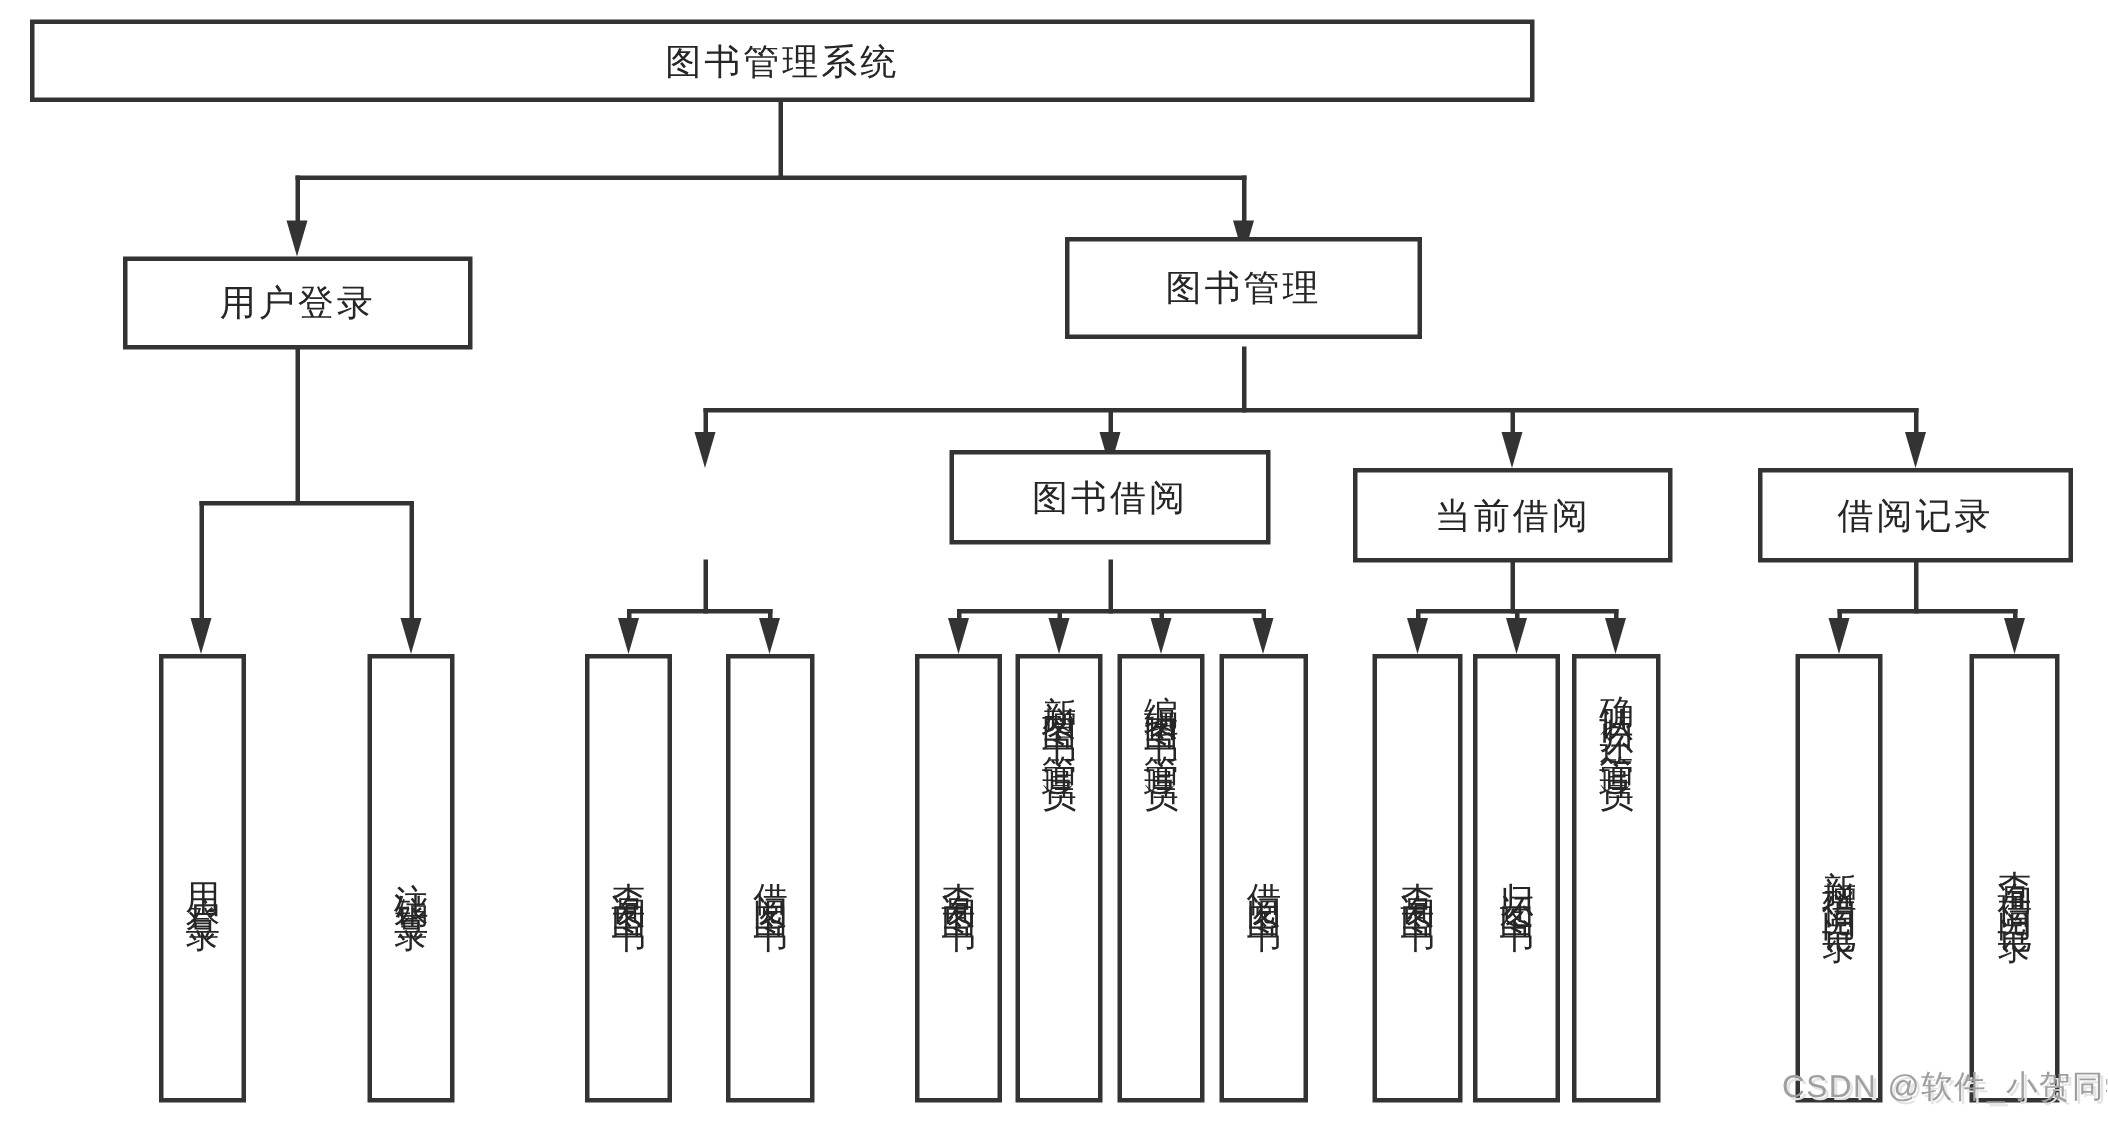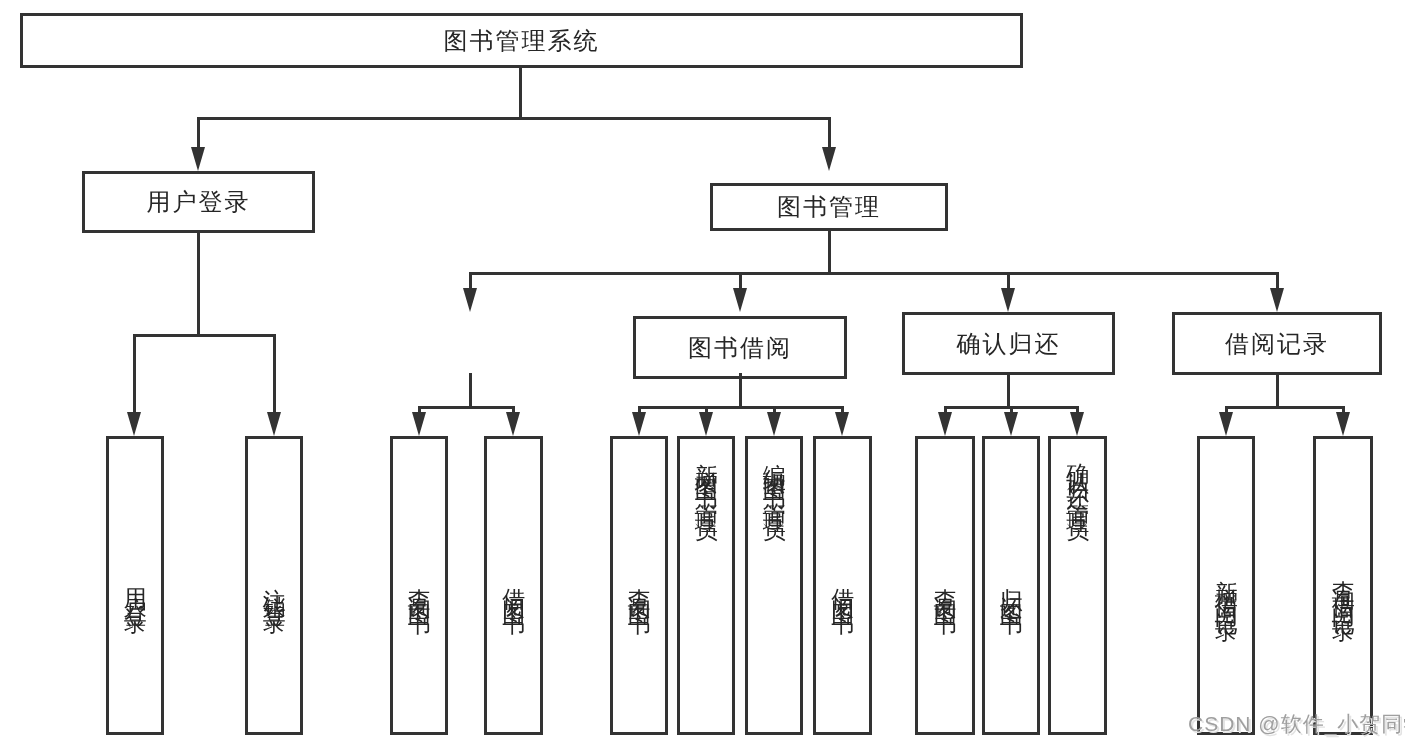--- a/index.html
+++ b/index.html
@@ -52,21 +52,21 @@
   <div class="vl" style="left:519px;top:66px;height:52px"></div>
   <div class="hl" style="left:197px;top:117px;width:634px"></div>
   <div class="vl" style="left:197px;top:117px;height:34px"></div>
   <div class="ah" style="left:191px;top:147px"></div>
   <div class="vl" style="left:828px;top:117px;height:34px"></div>
   <div class="ah" style="left:822px;top:147px"></div>
 
   <div class="box hbox" style="left:82px;top:171px;width:233px;height:62px">
     <span>用户登录</span>
   </div>
-  <div class="box hbox" style="left:710px;top:183px;width:238px;height:48px">
+  <div class="box hbox" style="left:710px;top:158px;width:238px;height:68px">
     <span>图书管理</span>
   </div>
 
   <div class="vl" style="left:197px;top:231px;height:105px"></div>
   <div class="hl" style="left:133px;top:334px;width:143px"></div>
   <div class="vl" style="left:133px;top:334px;height:82px"></div>
   <div class="ah" style="left:127px;top:412px"></div>
   <div class="vl" style="left:273px;top:334px;height:82px"></div>
   <div class="ah" style="left:267px;top:412px"></div>
 
@@ -74,25 +74,25 @@
   <div class="hl" style="left:469px;top:272px;width:810px"></div>
   <div class="vl" style="left:469px;top:272px;height:20px"></div>
   <div class="ah" style="left:463px;top:288px"></div>
   <div class="vl" style="left:739px;top:272px;height:20px"></div>
   <div class="ah" style="left:733px;top:288px"></div>
   <div class="vl" style="left:1007px;top:272px;height:20px"></div>
   <div class="ah" style="left:1001px;top:288px"></div>
   <div class="vl" style="left:1276px;top:272px;height:20px"></div>
   <div class="ah" style="left:1270px;top:288px"></div>
 
-  <div class="box hbox" style="left:633px;top:316px;width:214px;height:63px">
+  <div class="box hbox" style="left:633px;top:300px;width:214px;height:63px">
     <span>图书借阅</span>
   </div>
   <div class="box hbox" style="left:902px;top:312px;width:213px;height:63px">
-    <span>确认归还</span>
+    <span>当前借阅</span>
   </div>
   <div class="box hbox" style="left:1172px;top:312px;width:210px;height:63px">
     <span>借阅记录</span>
   </div>
 
   <div class="vl" style="left:469px;top:373px;height:36px"></div>
   <div class="hl" style="left:418px;top:406px;width:97px"></div>
   <div class="vl" style="left:418px;top:406px;height:10px"></div>
   <div class="ah" style="left:412px;top:412px"></div>
   <div class="vl" style="left:512px;top:406px;height:10px"></div>

